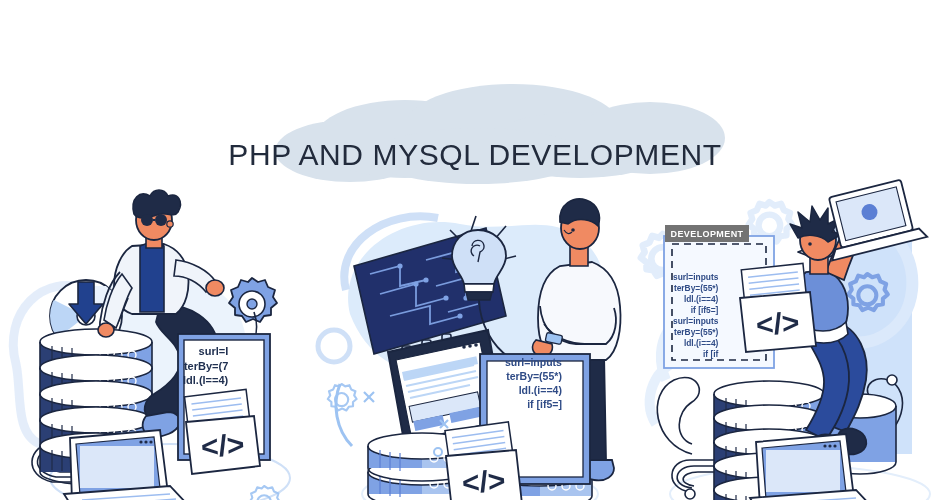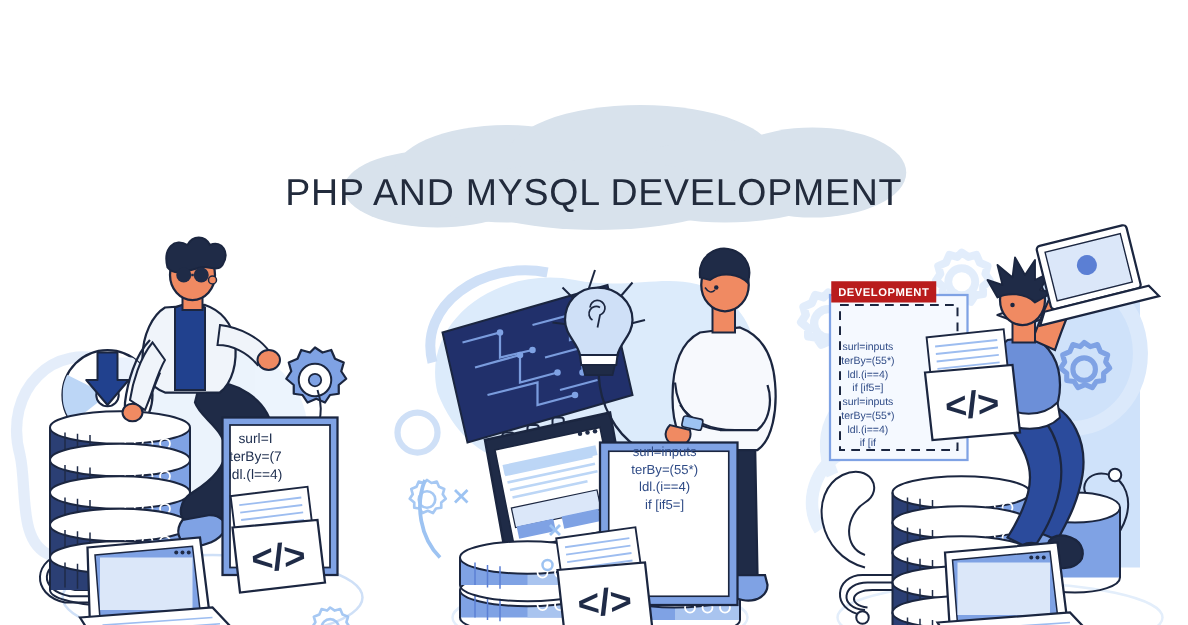--- a/index.html
+++ b/index.html
@@ -23,32 +23,32 @@
 
   
   .scene{position:absolute;top:150px;height:330px;}
   #scene-left{left:10px;width:320px;}
   #scene-mid{left:330px;width:300px;}
   #scene-right{left:630px;width:320px;}
   .scene svg{display:block;overflow:visible;}
 
   
   .codeblock{
-    position:absolute;color:#2f4b86;font-weight:normal;
+    position:absolute;color:#2f4b86;font-weight:bold;
     font-family:"Liberation Sans","DejaVu Sans",sans-serif;
-    text-align:center;line-height:1.32;white-space:pre;pointer-events:none;
+    text-align:right;line-height:1.32;white-space:pre;pointer-events:none;
   }
   #code-left{left:183px;top:300px;font-size:11px;color:#203050;}
   #code-mid{left:505px;top:312px;font-size:10.5px;}
   #code-right-1{left:673px;top:228px;font-size:8.4px;}
   #code-right-2{left:673px;top:272px;font-size:8.4px;}
 
   .badge{
     position:absolute;left:665px;top:181px;width:84px;height:17px;
-    background:#b91c1c;color:#ffffff;font-size:9px;font-weight:bold;
+    background:#737373;color:#ffffff;font-size:9px;font-weight:bold;
     letter-spacing:.4px;display:flex;align-items:center;justify-content:center;
   }
 </style>
 </head>
 <body>
 
 <div class="stage">
 
   <div class="title-wrap">
     <div class="cloud" style="left:275px;top:10px;width:400px;height:92px;">

